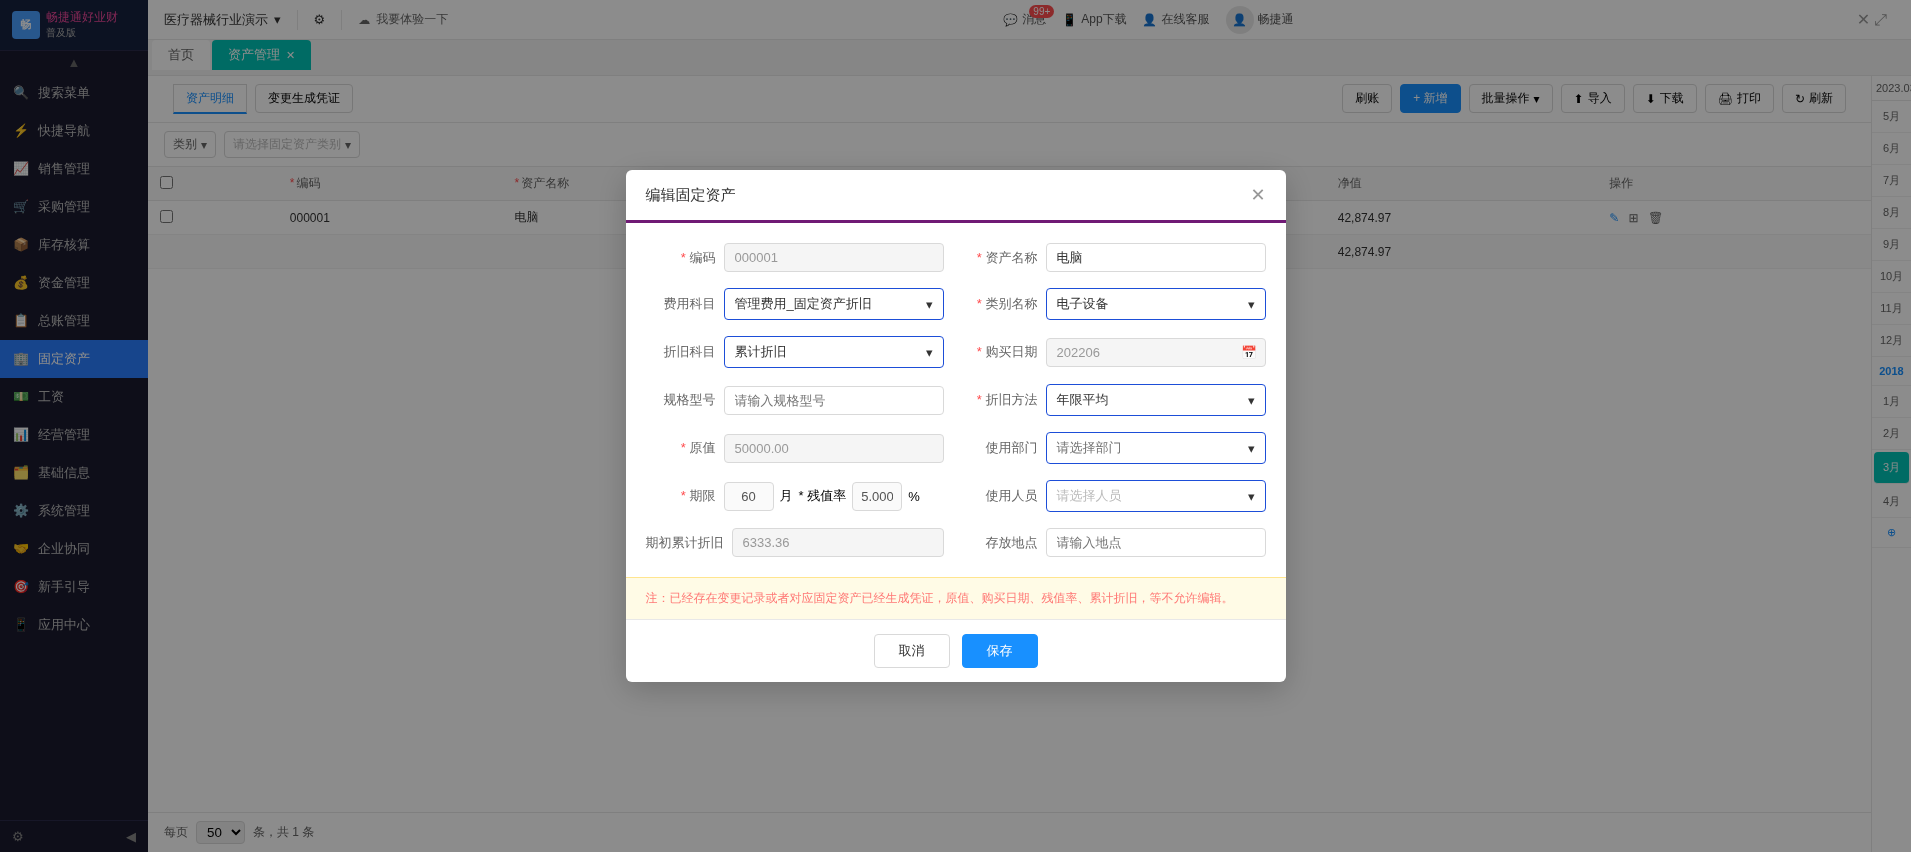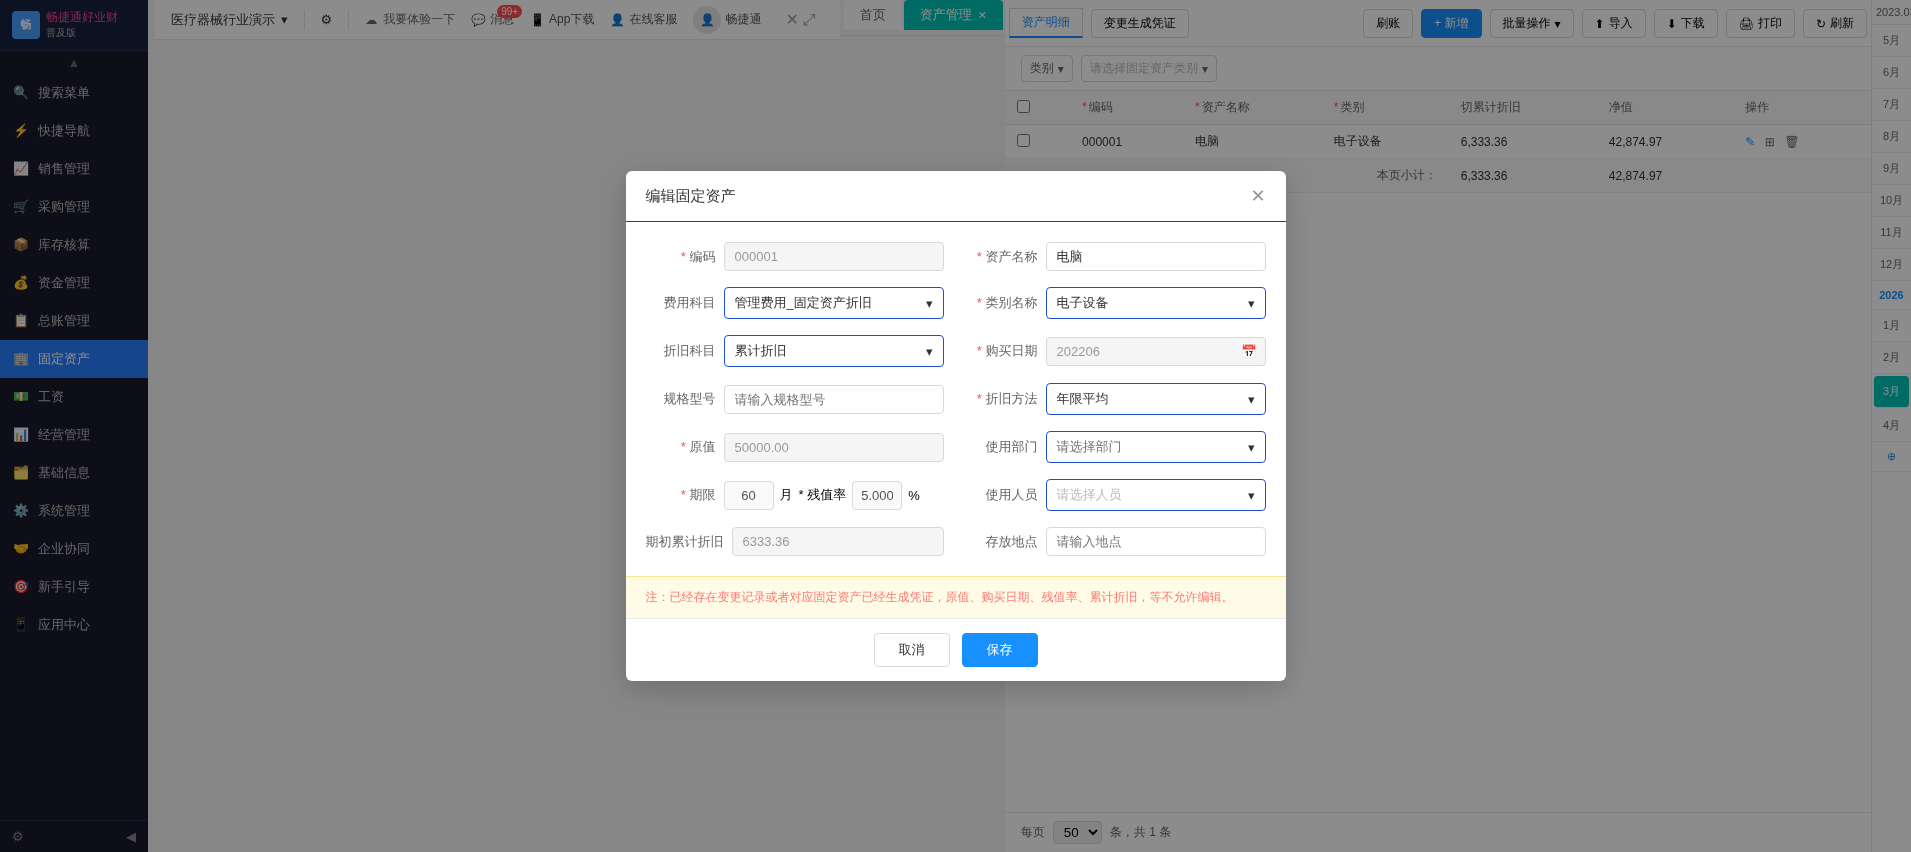--- a/index.html
+++ b/index.html
@@ -12,41 +12,41 @@
     .sidebar-logo-text { color: #ec4899; font-size: 12px; line-height: 1.3; }
     .sidebar-logo-badge { font-size: 10px; color: #aaa; }
     .sidebar-item { padding: 10px 12px; display: flex; align-items: center; gap: 8px; cursor: pointer; color: #bbb; }
     .sidebar-item.active { background: #2a7eff; color: #fff; }
     .sidebar-item .icon { width: 18px; text-align: center; }
     .sidebar-scroll-up, .sidebar-scroll-down { padding: 4px; text-align: center; color: #666; cursor: pointer; }
     .sidebar-bottom { margin-top: auto; padding: 8px 12px; display: flex; align-items: center; justify-content: space-between; border-top: 1px solid #2a2a4a; }
     .sidebar-bottom-icon { color: #888; cursor: pointer; }
 
     
-    .main { flex: 1; display: flex; flex-direction: row; overflow: hidden; margin-left: 7px; }
+    .main { flex: 1; display: flex; flex-direction: column; overflow: hidden; }
 
     
     .topbar { height: 40px; background: #fff; border-bottom: 1px solid #e8e8e8; display: flex; align-items: center; padding: 0 16px; gap: 16px; }
     .topbar-title { font-size: 13px; color: #333; display: flex; align-items: center; gap: 6px; }
     .topbar-divider { width: 1px; height: 20px; background: #e8e8e8; }
     .topbar-experience { display: flex; align-items: center; gap: 6px; color: #666; font-size: 12px; }
     .topbar-right { margin-left: auto; display: flex; align-items: center; gap: 16px; }
     .topbar-right-item { display: flex; align-items: center; gap: 4px; color: #555; font-size: 12px; cursor: pointer; position: relative; }
     .badge { background: #ff4d4f; color: white; font-size: 10px; padding: 1px 4px; border-radius: 8px; position: absolute; top: -6px; right: -8px; }
     .topbar-avatar { width: 28px; height: 28px; background: #e8e8e8; border-radius: 50%; display: flex; align-items: center; justify-content: center; color: #666; }
 
     
     .tabs { height: 36px; background: #f5f5f5; border-bottom: 1px solid #e8e8e8; display: flex; align-items: flex-start; padding-left: 4px; }
     .tab { padding: 6px 16px; cursor: pointer; font-size: 13px; color: #666; background: #e8e8e8; border-radius: 4px 4px 0 0; margin-right: 2px; display: flex; align-items: center; gap: 6px; }
     .tab.active { background: #00c4b6; color: #fff; }
     .tab-close { font-size: 11px; cursor: pointer; }
     .tab-inactive { background: #fff; }
 
     
-    .toolbar { padding: 8px 4px; background: #fff; border-bottom: 1px solid #e8e8e8; display: flex; align-items: flex-end; gap: 8px; }
+    .toolbar { padding: 8px 25px; background: #fff; border-bottom: 1px solid #e8e8e8; display: flex; align-items: flex-start; gap: 8px; }
     .toolbar-btn { padding: 5px 12px; border: 1px solid #d9d9d9; border-radius: 4px; cursor: pointer; font-size: 12px; background: #fff; display: flex; align-items: center; gap: 4px; }
     .toolbar-btn.active-tab { background: #fff; color: #1890ff; border-bottom: 2px solid #1890ff; border-radius: 0; }
     .toolbar-btn.primary { background: #1890ff; color: #fff; border-color: #1890ff; }
     .toolbar-spacer { flex: 1; }
     .toolbar-right { display: flex; gap: 8px; }
 
     
     .filter-row { padding: 8px 16px; background: #fff; border-bottom: 1px solid #e8e8e8; display: flex; align-items: center; gap: 8px; }
     .filter-select { padding: 4px 8px; border: 1px solid #d9d9d9; border-radius: 4px; font-size: 12px; display: flex; align-items: center; gap: 4px; cursor: pointer; color: #666; }
 
@@ -63,21 +63,21 @@
 
     
     .right-panel { width: 40px; background: #fff; border-left: 1px solid #e8e8e8; display: flex; flex-direction: column; font-size: 11px; overflow: hidden; }
     .right-panel-header { padding: 6px 4px; text-align: center; color: #666; border-bottom: 1px solid #e8e8e8; }
     .right-panel-item { padding: 8px 4px; text-align: center; color: #666; border-bottom: 1px solid #f0f0f0; cursor: pointer; }
     .right-panel-item.highlight { background: #00c4b6; color: #fff; border-radius: 4px; margin: 2px; }
 
     
     .modal-overlay { position: fixed; top: 0; left: 0; right: 0; bottom: 0; background: rgba(0,0,0,0.45); z-index: 1000; display: flex; align-items: center; justify-content: center; }
     .modal { background: #fff; border-radius: 6px; width: 660px; max-height: 700px; overflow: hidden; box-shadow: 0 8px 32px rgba(0,0,0,0.2); }
-    .modal-header { padding: 14px 20px; border-bottom: 1px solid #701a75; display: flex; align-items: center; justify-content: space-between; gap: 32px; }
+    .modal-header { padding: 14px 20px; border-bottom: 3px solid #701a75; display: flex; align-items: center; justify-content: space-between; gap: 32px; }
     .modal-title { font-size: 15px; color: #333; font-weight: 500; }
     .modal-close { cursor: pointer; color: #999; font-size: 18px; }
     .modal-body { padding: 20px; display: grid; grid-template-columns: 1fr 1fr; gap: 16px 24px; }
     .form-row { display: flex; align-items: center; gap: 8px; }
     .form-label { color: #666; font-size: 13px; white-space: nowrap; min-width: 70px; text-align: right; }
     .form-label .req { color: #ff4d4f; }
     .form-input { flex: 1; border: 1px solid #d9d9d9; border-radius: 4px; padding: 6px 10px; font-size: 13px; color: #333; outline: none; }
     .form-input:disabled { background: #f5f5f5; color: #999; }
     .form-input-wrapper { flex: 1; position: relative; display: flex; align-items: center; }
     .form-input-wrapper .form-input { width: 100%; }
@@ -314,21 +314,21 @@
     <div class="right-panel">
       <div class="right-panel-header">2023.03</div>
       <div class="right-panel-item">5月</div>
       <div class="right-panel-item">6月</div>
       <div class="right-panel-item">7月</div>
       <div class="right-panel-item">8月</div>
       <div class="right-panel-item">9月</div>
       <div class="right-panel-item">10月</div>
       <div class="right-panel-item">11月</div>
       <div class="right-panel-item">12月</div>
-      <div class="right-panel-item" style="color:#1890ff;font-weight:bold;">2026</div>
+      <div class="right-panel-item" style="color:#1890ff;font-weight:bold;">2018</div>
       <div class="right-panel-item">1月</div>
       <div class="right-panel-item">2月</div>
       <div class="right-panel-item highlight">3月</div>
       <div class="right-panel-item">4月</div>
       <div class="right-panel-item" style="color:#1890ff;">⊕</div>
     </div>
   </div>
 </div>
 
 <div class="modal-overlay">

